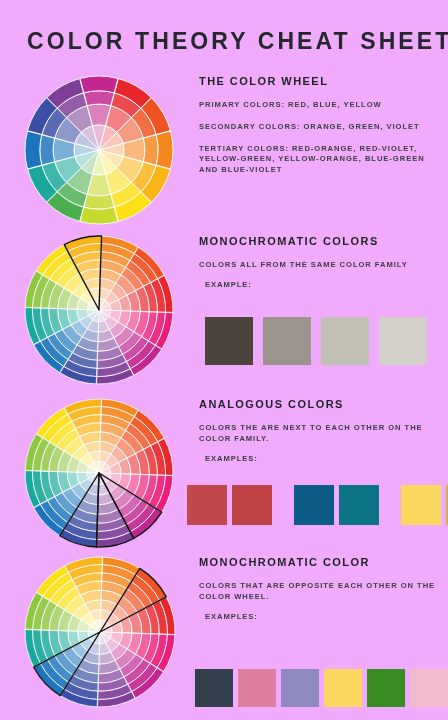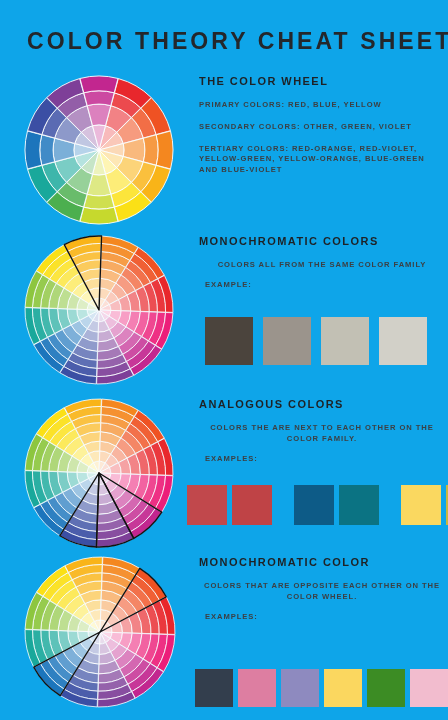--- a/index.html
+++ b/index.html
@@ -13,21 +13,21 @@
     position: relative;
     overflow: hidden;
     font-family: "Liberation Sans", sans-serif;
     color: #2b2b2b;
     -webkit-font-smoothing: antialiased;
   }
 
   .page {
     position: absolute;
     inset: 0;
-    background: #0ea5e9;
+    background: #f0abfc;
   }
 
   
   .title {
     position: absolute;
     left: 27px;
     top: 28px;
     font-size: 23px;
     font-weight: 700;
     letter-spacing: 3.1px;
@@ -71,21 +71,21 @@
     white-space: nowrap;
   }
   .body-line {
     font-size: 7.6px;
     font-weight: 600;
     letter-spacing: 0.95px;
     color: #3c4044;
     margin: 4px 0 11px 0;
     line-height: 1.42;
   }
-  .body-line.tight { margin-bottom: 9px; text-align: center; }
+  .body-line.tight { margin-bottom: 9px; }
   .example-label {
     font-size: 7.6px;
     font-weight: 600;
     letter-spacing: 0.95px;
     color: #3c4044;
     margin: 0;
     padding-left: 6px;
   }
 
   
@@ -175,21 +175,21 @@
           <path d="M 22.811266244240272 22.537288776022784 A 74 74 0 0 1 55.660326206508586 3.5718751641810087 L 59.52826096520687 17.857500131344807 A 59.2 59.2 0 0 0 33.249012995392214 33.02983102081823 Z" fill="rgb(126,63,152)" stroke="#ffffff" stroke-width="0.9"></path>
           <path d="M 75 75 L 68.55175937197379 50.68034143325462 A 25.16 25.16 0 0 1 81.44824062802618 50.68034143325461 Z" fill="rgb(235,186,219)" stroke="#ffffff" stroke-width="0.9"></path>
           <path d="M 63.24144356065807 30.652387319464303 A 45.88 45.88 0 0 1 86.75855643934187 30.65238731946429 L 81.44824062802618 50.68034143325461 A 25.16 25.16 0 0 0 68.55175937197379 50.68034143325462 Z" fill="rgb(220,129,190)" stroke="#ffffff" stroke-width="0.9"></path>
           <path d="M 59.82766911052654 17.777273960599103 A 59.2 59.2 0 0 1 90.17233088947339 17.777273960599082 L 86.75855643934187 30.65238731946429 A 45.88 45.88 0 0 0 63.24144356065807 30.652387319464303 Z" fill="rgb(204,73,161)" stroke="#ffffff" stroke-width="0.9"></path>
           <path d="M 56.03458638815818 3.4715924507488722 A 74 74 0 0 1 93.96541361184173 3.471592450748858 L 90.17233088947339 17.777273960599082 A 59.2 59.2 0 0 0 59.82766911052654 17.777273960599103 Z" fill="rgb(194,38,143)" stroke="#ffffff" stroke-width="0.9"></path>
         </svg>
     </div>
     <div class="text-col">
       <div class="heading">THE COLOR WHEEL</div>
       <div class="body-line">PRIMARY COLORS:  RED, BLUE, YELLOW</div>
-      <div class="body-line">SECONDARY COLORS: OTHER, GREEN, VIOLET</div>
+      <div class="body-line">SECONDARY COLORS: ORANGE, GREEN, VIOLET</div>
       <div class="body-line">TERTIARY COLORS: RED-ORANGE, RED-VIOLET, YELLOW-GREEN, YELLOW-ORANGE, BLUE-GREEN AND BLUE-VIOLET</div>
     </div>
   </div>
 
   <div class="section sec-mono">
     <div class="wheel-holder">
       <svg width="150" height="150" viewBox="0 0 150 150">
           <path d="M 75 75 L 64.97557086492314 68.69949045585818 A 11.84 11.84 0 0 1 69.41410700820605 64.56048854187961 Z" fill="rgb(254,249,213)" stroke="#ffffff" stroke-width="0.8"></path>
           <path d="M 56.20419537173089 63.18654460473408 A 22.2 22.2 0 0 1 64.52645064038633 55.425916016024246 L 69.41410700820605 64.56048854187961 A 11.84 11.84 0 0 0 64.97557086492314 68.69949045585818 Z" fill="rgb(254,246,185)" stroke="#ffffff" stroke-width="0.8"></path>
           <path d="M 48.05934669948094 58.06738060011885 A 31.82 31.82 0 0 1 59.98791258455373 46.94381295630142 L 64.52645064038633 55.425916016024246 A 22.2 22.2 0 0 0 56.20419537173089 63.18654460473408 Z" fill="rgb(253,242,155)" stroke="#ffffff" stroke-width="0.8"></path>

